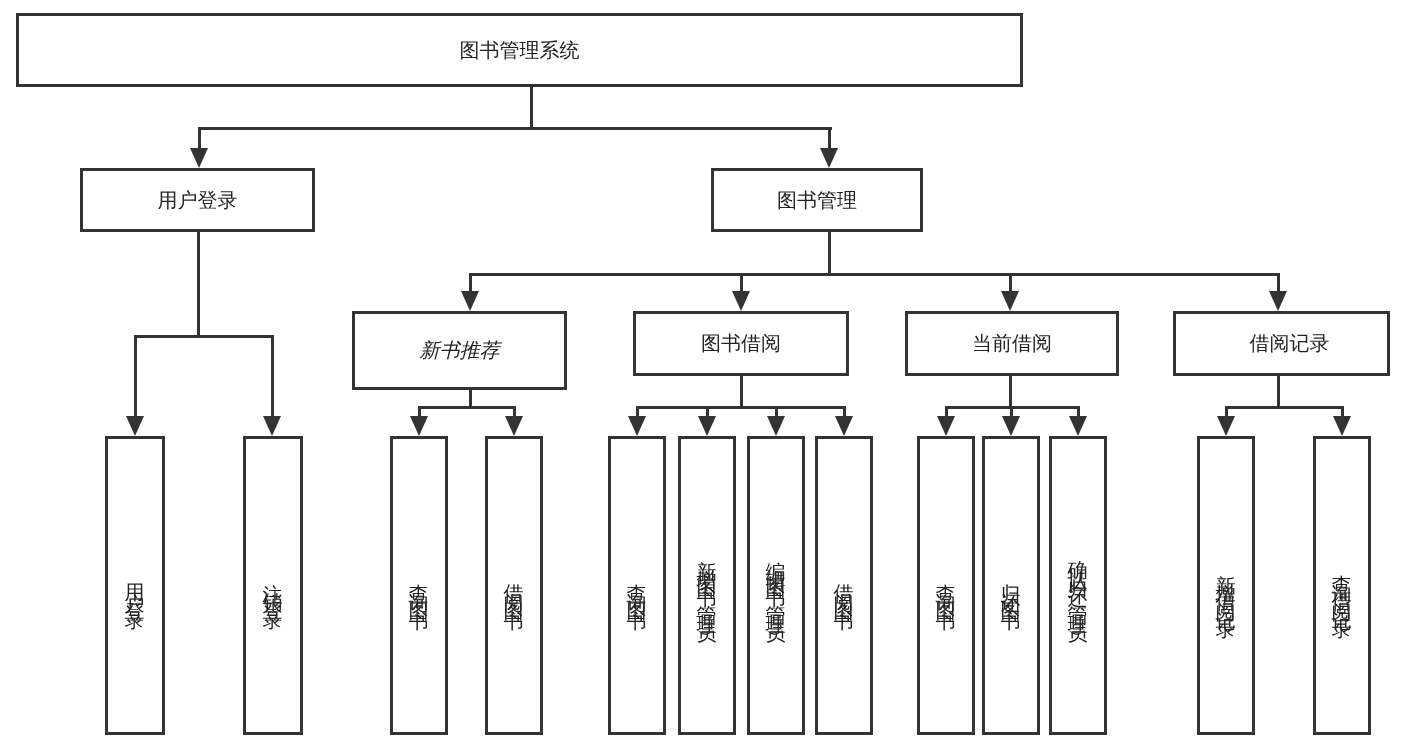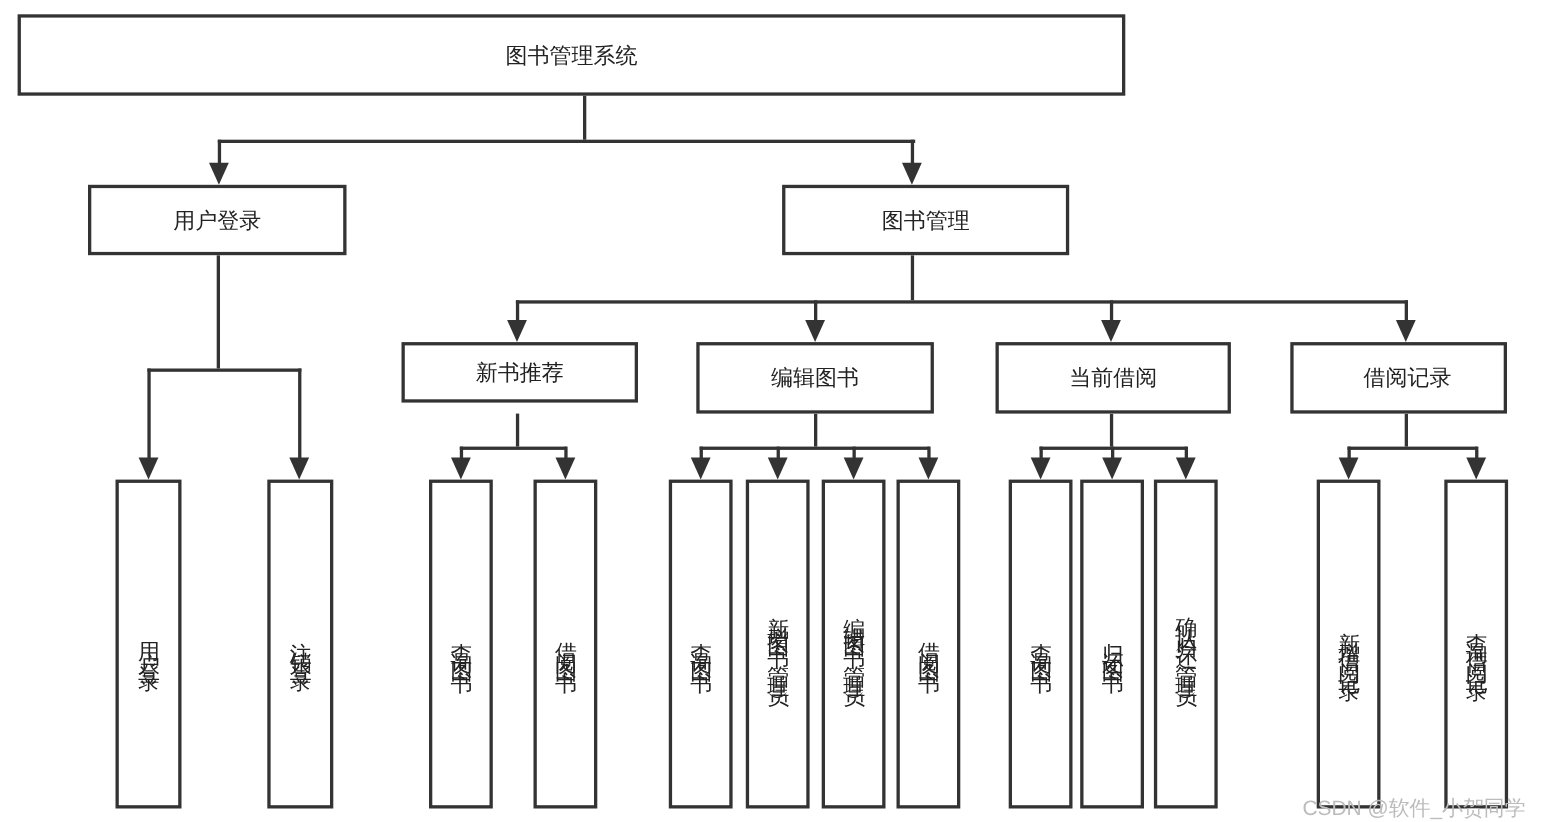--- a/index.html
+++ b/index.html
@@ -57,21 +57,21 @@
   <div class="vline" style="left:530px;top:69px;height:58px;"></div>
   <div class="hline" style="left:198px;top:127px;width:634px;"></div>
   <div class="vline" style="left:198px;top:127px;height:23px;"></div>
   <div class="arr" style="left:190px;top:148px;"></div>
   <div class="vline" style="left:828px;top:127px;height:23px;"></div>
   <div class="arr" style="left:820px;top:148px;"></div>
 
   <div class="box" style="left:80px;top:168px;width:235px;height:64px;">
     <span>用户登录</span>
   </div>
-  <div class="box" style="left:711px;top:168px;width:261px;height:64px;">
+  <div class="box" style="left:711px;top:168px;width:212px;height:64px;">
     <span>图书管理</span>
   </div>
 
   <div class="vline" style="left:197px;top:232px;height:103px;"></div>
   <div class="hline" style="left:134px;top:335px;width:140px;"></div>
   <div class="vline" style="left:134px;top:335px;height:83px;"></div>
   <div class="arr" style="left:126px;top:416px;"></div>
   <div class="vline" style="left:271px;top:335px;height:83px;"></div>
   <div class="arr" style="left:263px;top:416px;"></div>
 
@@ -79,30 +79,30 @@
   <div class="hline" style="left:469px;top:273px;width:811px;"></div>
   <div class="vline" style="left:469px;top:273px;height:20px;"></div>
   <div class="arr" style="left:461px;top:291px;"></div>
   <div class="vline" style="left:740px;top:273px;height:20px;"></div>
   <div class="arr" style="left:732px;top:291px;"></div>
   <div class="vline" style="left:1009px;top:273px;height:20px;"></div>
   <div class="arr" style="left:1001px;top:291px;"></div>
   <div class="vline" style="left:1277px;top:273px;height:20px;"></div>
   <div class="arr" style="left:1269px;top:291px;"></div>
 
-  <div class="box" style="left:365px;top:311px;width:215px;height:55px;">
+  <div class="box" style="left:352px;top:311px;width:215px;height:79px;font-style:italic;">
     <span>新书推荐</span>
   </div>
   <div class="box" style="left:633px;top:311px;width:216px;height:65px;">
-    <span>编辑图书</span>
+    <span>图书借阅</span>
   </div>
   <div class="box" style="left:905px;top:311px;width:214px;height:65px;align-items:center;">
     <span>当前借阅</span>
   </div>
-  <div class="box" style="left:1173px;top:311px;width:197px;height:65px;padding-left:16px;">
+  <div class="box" style="left:1173px;top:311px;width:217px;height:65px;padding-left:16px;">
     <span>借阅记录</span>
   </div>
 
   <div class="vline" style="left:469px;top:376px;height:30px;"></div>
   <div class="hline" style="left:418px;top:406px;width:97px;"></div>
   <div class="vline" style="left:418px;top:406px;height:12px;"></div>
   <div class="arr" style="left:410px;top:416px;"></div>
   <div class="vline" style="left:513px;top:406px;height:12px;"></div>
   <div class="arr" style="left:505px;top:416px;"></div>
 
@@ -170,15 +170,14 @@
     <span>确认归还（管理员）</span>
   </div>
 
   <div class="box vbox" style="left:1197px;top:436px;width:58px;height:299px;">
     <span>新增借阅记录</span>
   </div>
   <div class="box vbox" style="left:1313px;top:436px;width:58px;height:299px;">
     <span>查询借阅记录</span>
   </div>
 
-  <div class="watermark">CSDN @软件_小贺同学</div>
 
 </div>
 
 </body></html>

